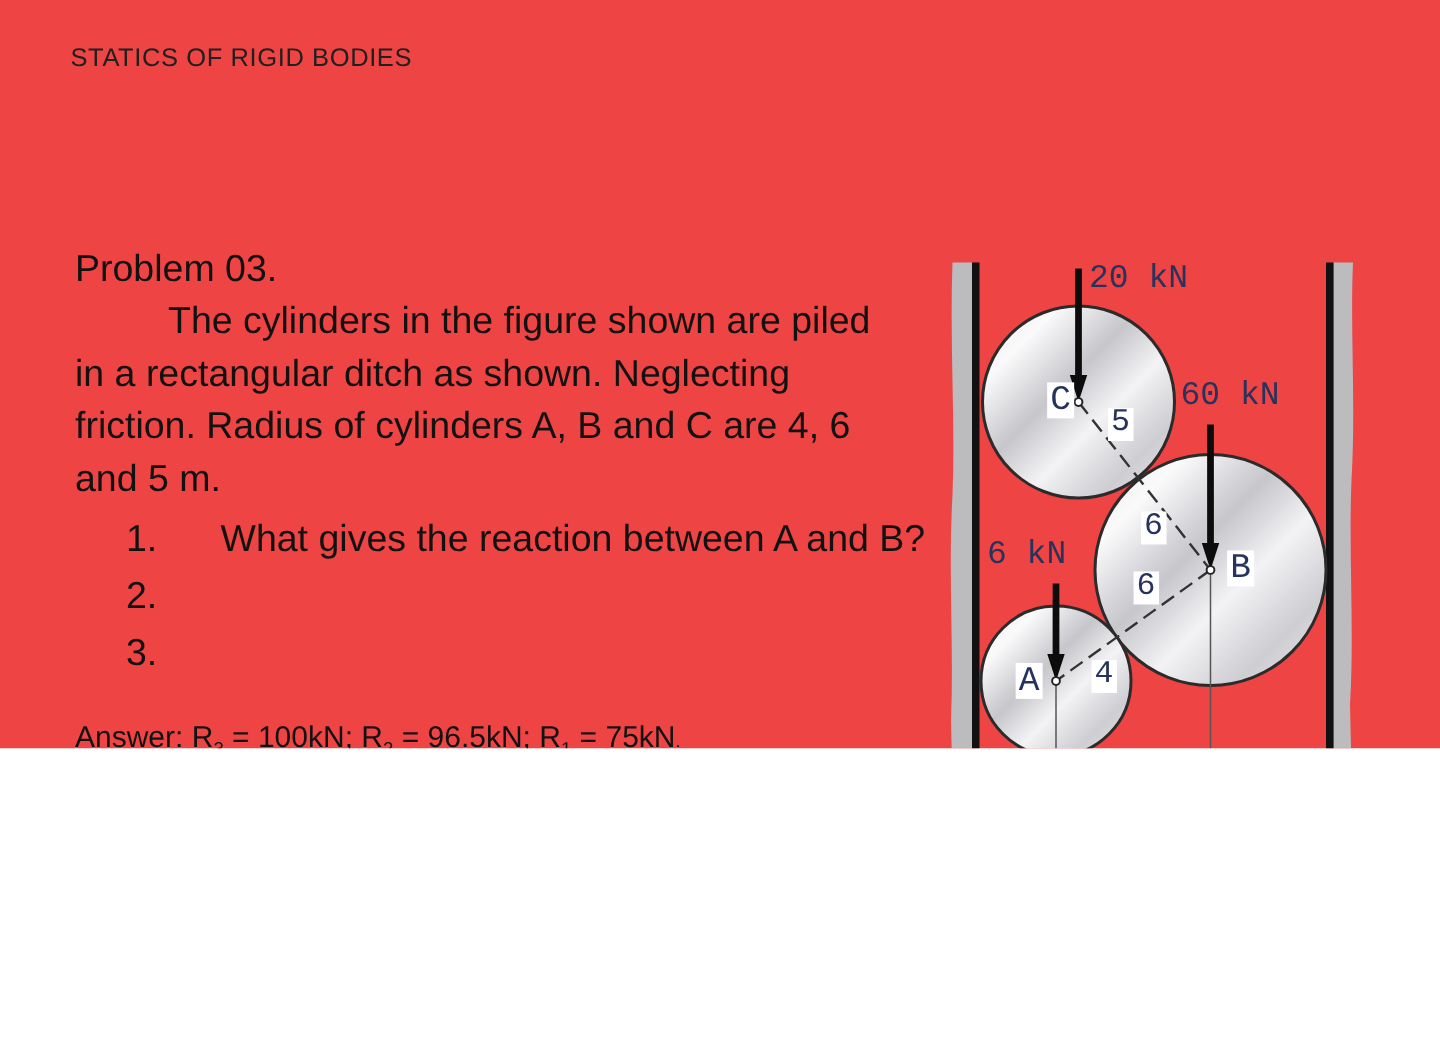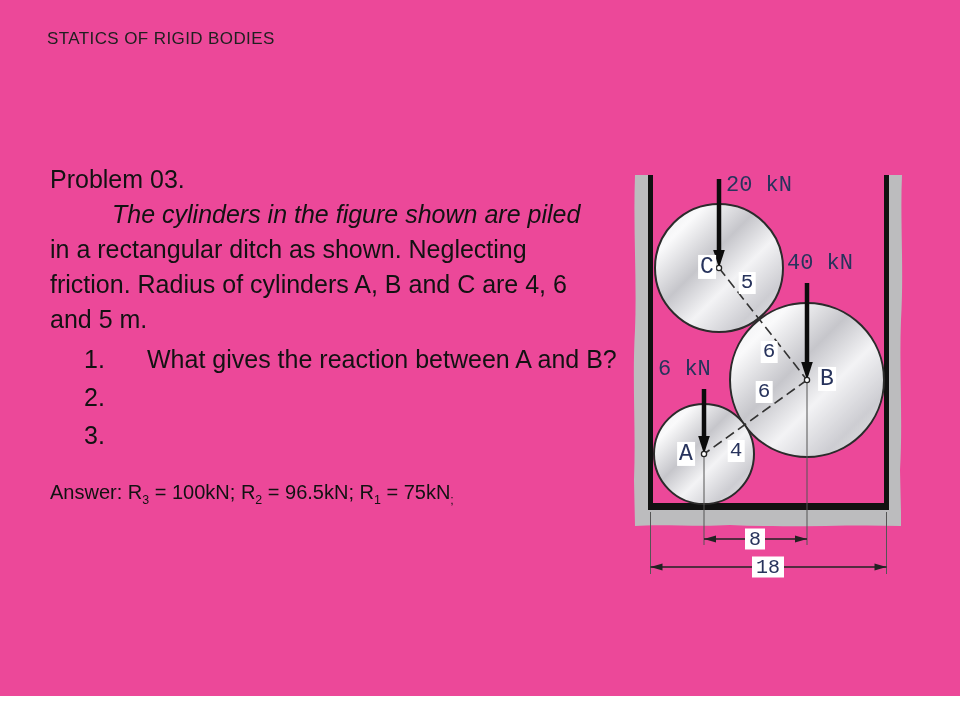--- a/index.html
+++ b/index.html
@@ -1,29 +1,29 @@
 <!DOCTYPE html>
 <html><head>
 <meta charset="utf-8">
 <style>
   html,body{margin:0;padding:0;background:#ffffff;}
   .slide{
-    position:relative;width:960px;height:696px;background:#ec4899;overflow:hidden;
+    position:relative;width:960px;height:499px;background:#ef4444;overflow:hidden;
     font-family:"Liberation Sans",sans-serif;color:#161616;
   }
   .header{
     position:absolute;left:47px;top:29px;
     font-size:17px;letter-spacing:0.4px;color:#202020;
   }
   .content{
     position:absolute;left:50px;top:162px;width:585px;
     font-size:25px;line-height:35px;color:#121212;
   }
   .line{white-space:nowrap;}
-  .indent{text-indent:62px;font-style:italic;}
+  .indent{text-indent:62px;}
   .questions{margin-top:3px;line-height:38px;}
   .q{display:flex;align-items:flex-start;padding-left:34px;}
   .qnum{width:31px;flex:0 0 31px;}
   .qtext div{white-space:nowrap;margin-left:32px;}
   .answer{margin-top:21px;font-size:20px;white-space:nowrap;}
   .answer sub{font-size:0.62em;}
   
   .figure{position:absolute;left:630px;top:150px;width:330px;height:460px;}
   .figure svg{position:absolute;left:0;top:0;}
   .flabel{
@@ -127,21 +127,21 @@
         <line x1="74" y1="239" x2="74" y2="288" stroke="#0c0c0c" stroke-width="4.5"></line>
         <polygon points="74,304 68.2,286 79.8,286" fill="#0c0c0c"></polygon>
       </g>
 
       <circle cx="89" cy="118" r="2.6" fill="#ffffff" stroke="#222222" stroke-width="1.3"></circle>
       <circle cx="177" cy="230" r="2.6" fill="#ffffff" stroke="#222222" stroke-width="1.3"></circle>
       <circle cx="74" cy="304" r="2.6" fill="#ffffff" stroke="#222222" stroke-width="1.3"></circle>
     </svg>
 
     <span class="flabel" style="left:96px;top:24px;">20 kN</span>
-    <span class="flabel" style="left:157px;top:102px;">40 kN</span>
+    <span class="flabel" style="left:157px;top:102px;">60 kN</span>
     <span class="flabel" style="left:28px;top:208px;">6 kN</span>
 
     <span class="flabel boxed cyl-name" style="left:77px;top:117px;">C</span>
     <span class="flabel boxed cyl-name" style="left:197px;top:229px;">B</span>
     <span class="flabel boxed cyl-name" style="left:56px;top:304px;">A</span>
 
     <span class="flabel boxed rad-num" style="left:117px;top:133px;">5</span>
     <span class="flabel boxed rad-num" style="left:139px;top:202px;">6</span>
     <span class="flabel boxed rad-num" style="left:134px;top:242px;">6</span>
     <span class="flabel boxed rad-num" style="left:106px;top:301px;">4</span>

